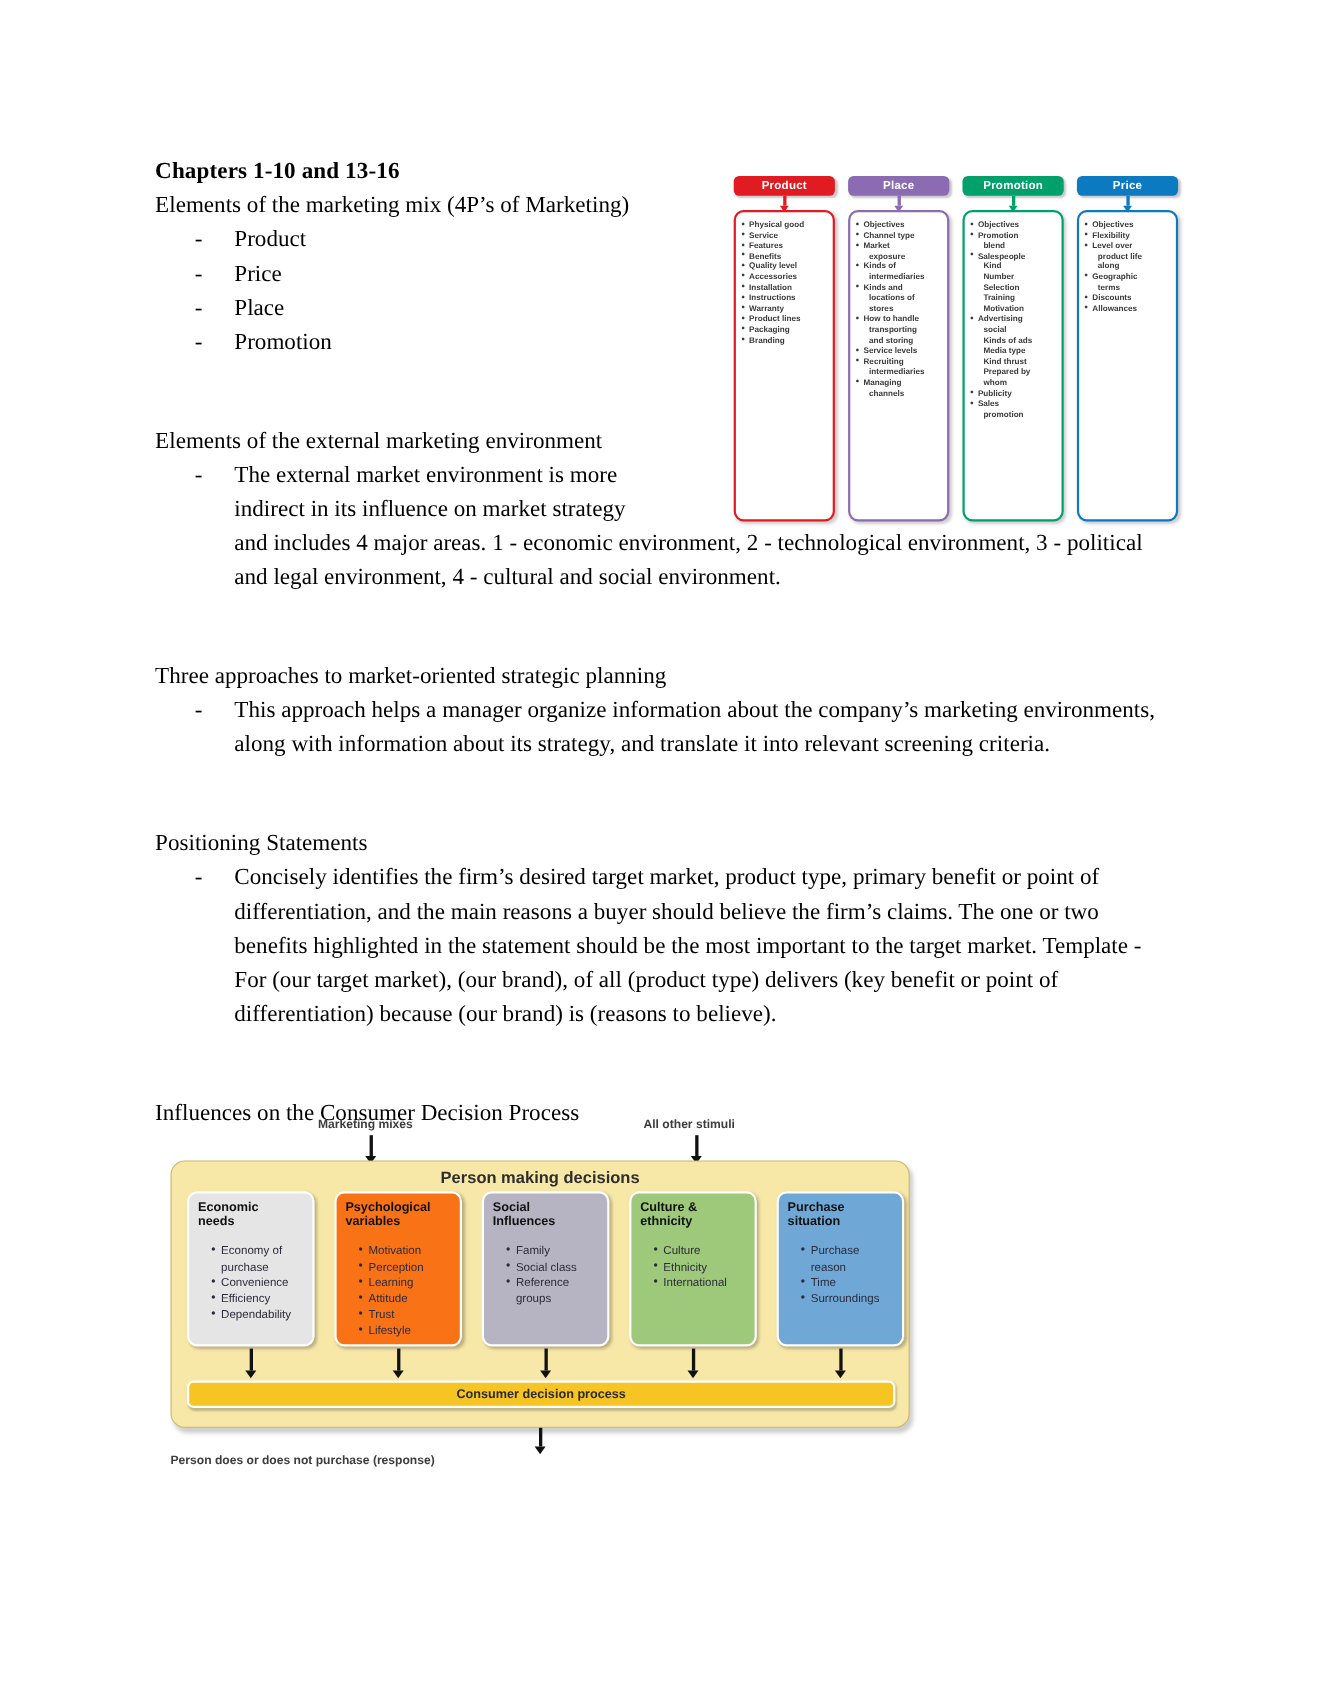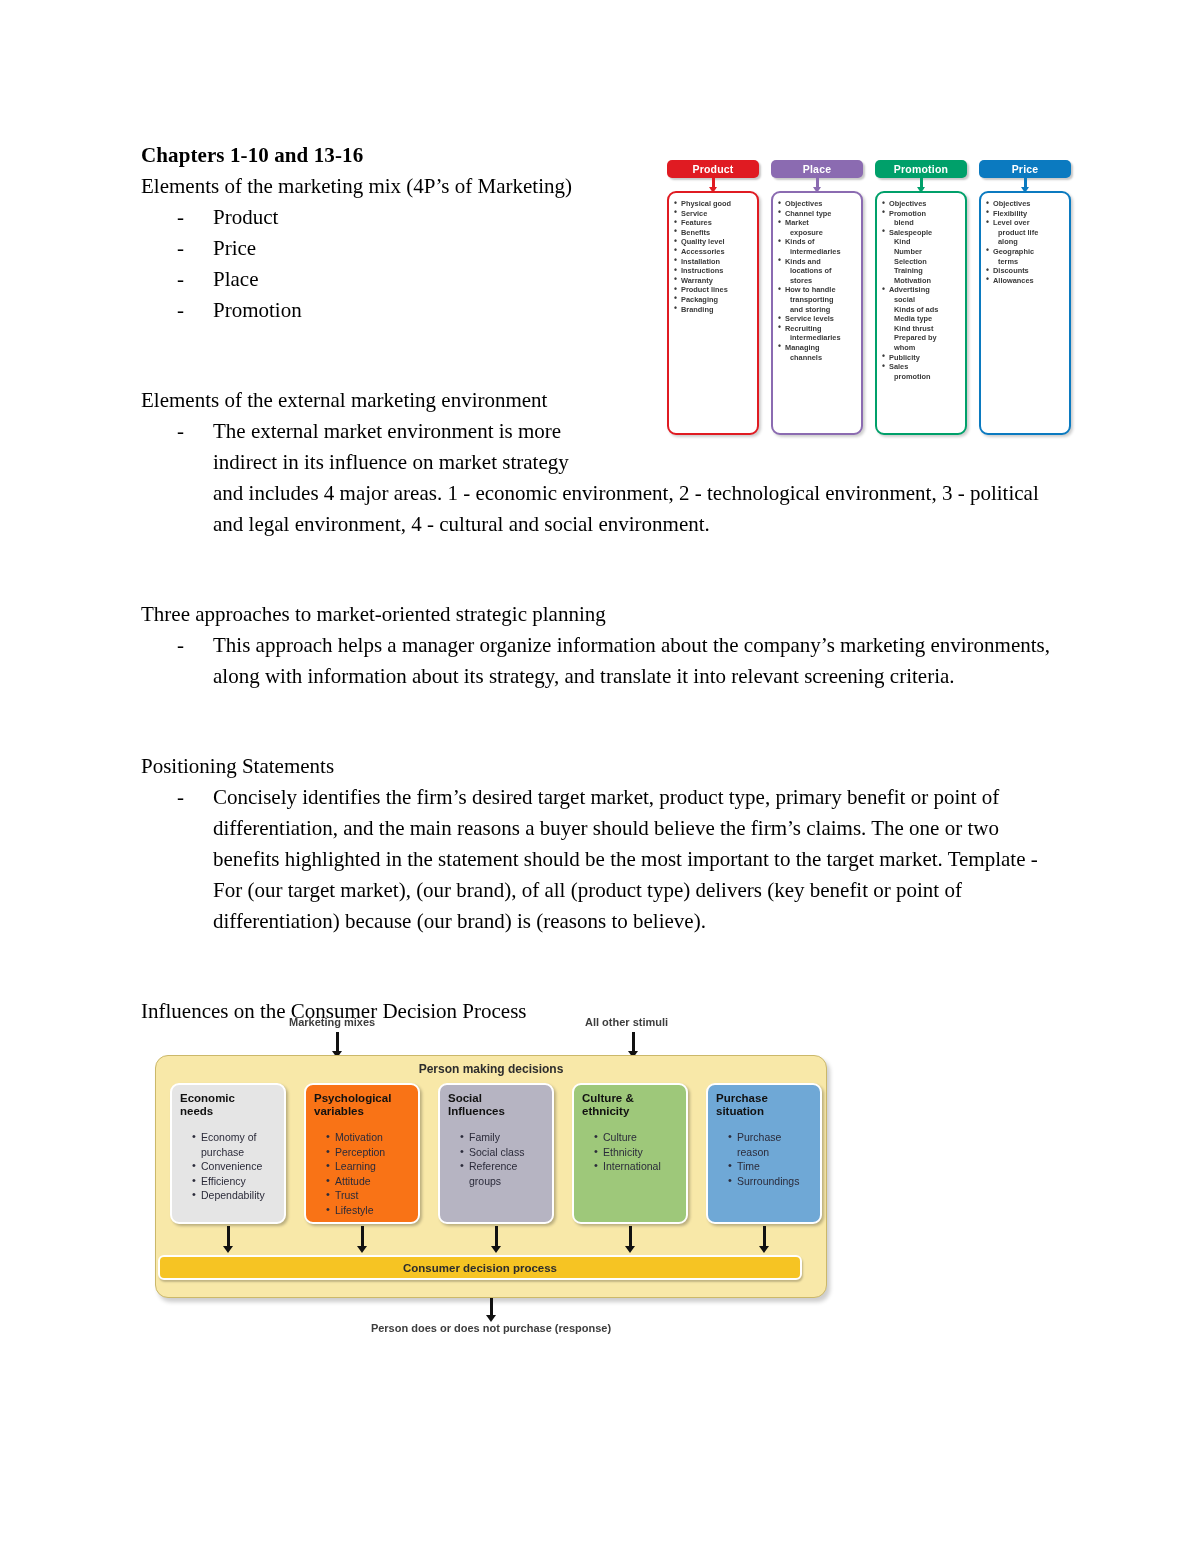--- a/index.html
+++ b/index.html
@@ -108,21 +108,21 @@
   .fourp-arrow b {
     display: block;
     width: 0; height: 0;
     margin-left: -4px;
     border-left: 4px solid transparent;
     border-right: 4px solid transparent;
   }
 
   .fourp-body {
     margin-top: 13px;
-    height: 244px;
+    height: 283px;
     border-radius: 9px;
     border: 2px solid #000;
     background: #ffffff;
     padding: 6px 3px 4px 5px;
     box-shadow: 2px 2px 3px rgba(0,0,0,0.2);
   }
   .fourp-body ul {
     list-style: none;
     margin: 0; padding: 0;
     font-family: "Liberation Sans", sans-serif;
@@ -184,21 +184,21 @@
     width: 672px; height: 243px;
     background: #f8e8a8;
     border: 1px solid #cbb86a;
     border-radius: 13px;
     box-shadow: 3px 4px 4px rgba(0,0,0,0.2);
   }
   .cdp-frame-title {
     position: absolute;
     top: 6px; left: 0; width: 100%;
     text-align: center;
-    font-size: 12px;
+    font-size: 15px;
     font-weight: bold;
     color: #2d2d2d;
   }
 
   .cdp-box {
     position: absolute;
     top: 27px;
     width: 116px;
     height: 141px;
     border-radius: 9px;
@@ -228,36 +228,36 @@
   .cdp-box li { position: relative; padding-left: 9px; }
   .cdp-box li::before {
     content: "\2022";
     position: absolute; left: 0; top: -1px; font-size: 11px;
   }
   .cdp-box li.cont { padding-left: 9px; }
   .cdp-box li.cont::before { content: ""; }
 
   .cdp-bar {
     position: absolute;
-    left: 2px; top: 199px;
+    left: 14px; top: 199px;
     width: 644px; height: 25px;
     background: #f6c423;
     border: 2px solid #ffffff;
     border-radius: 6px;
     box-shadow: 1px 2px 2px rgba(0,0,0,0.22);
     display: flex; align-items: center; justify-content: center;
     font-size: 11.5px;
     font-weight: bold;
     color: #2c2c2c;
   }
   .cdp-bottomlabel {
     position: absolute;
     left: 0; top: 312px; width: 672px;
     margin-left: 14px;
-    text-align: center;
+    text-align: left;
     font-size: 11px;
     font-weight: bold;
     color: #3d3d3d;
   }
 </style>
 </head>
 <body>
 
 <div class="page">
 

